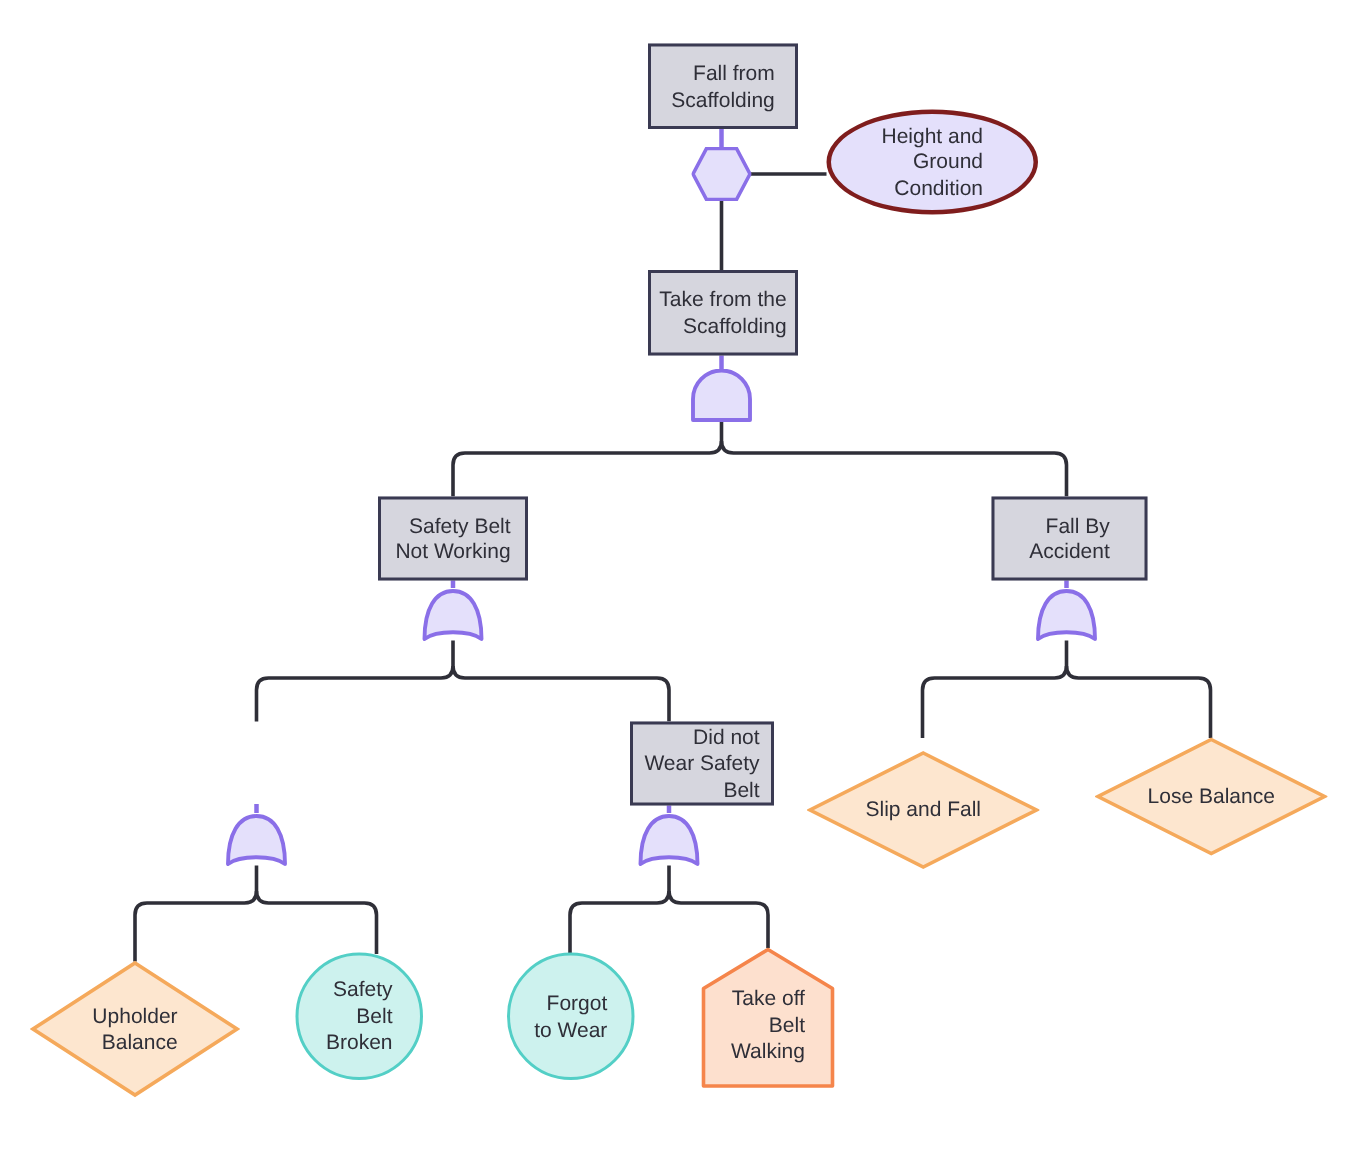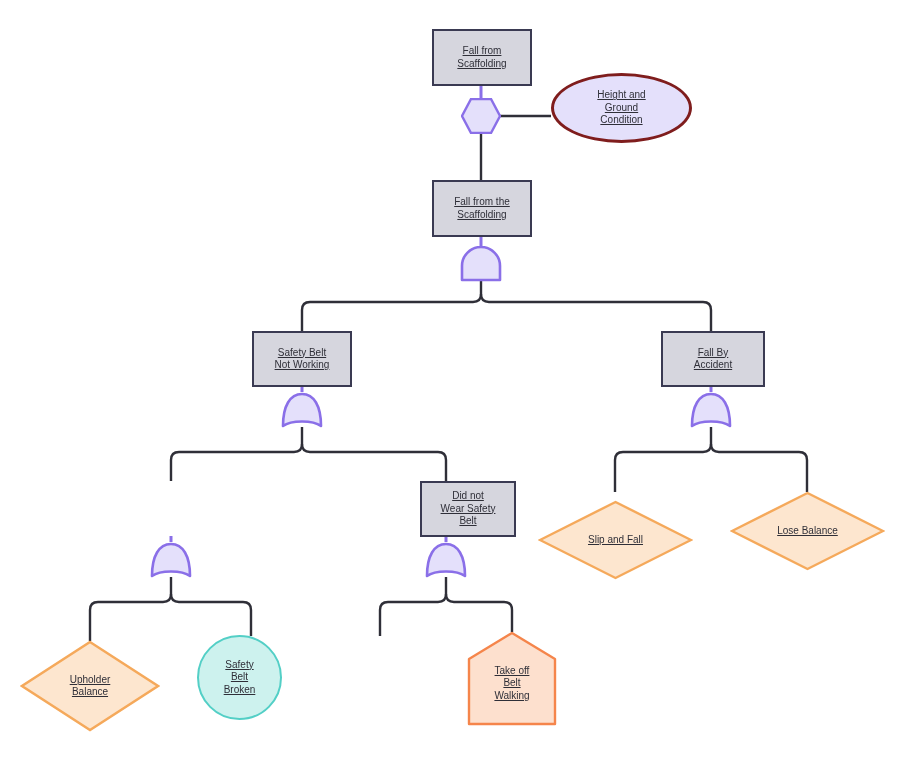--- a/index.html
+++ b/index.html
@@ -21,26 +21,25 @@
     top: 0;
     width: 910px;
     height: 771px;
   }
   .node {
     position: absolute;
     box-sizing: border-box;
     display: flex;
     align-items: center;
     justify-content: center;
-    text-align: center;
+    text-align: right;
     color: #2f2f38;
-    font-size: 10px;
+    font-size: 14px;
     line-height: 1.25;
     z-index: 3;
-    text-decoration: underline;
   }
   .node-label {
     position: relative;
     z-index: 4;
     padding: 0 4px;
     white-space: pre-line;
   }
   
   .shape-rect {
     background: #d6d6de;
@@ -166,21 +165,21 @@
 Scaffolding</span>
   </div>
 
   <div class="node shape-ellipse" style="left:551px; top:73px; width:141px; height:70px;">
     <span class="node-label">Height and
 Ground
 Condition</span>
   </div>
 
   <div class="node shape-rect" style="left:432px; top:180px; width:100px; height:57px;">
-    <span class="node-label">Fall from the
+    <span class="node-label">Take from the
 Scaffolding</span>
   </div>
 
   <div class="node shape-rect" style="left:252px; top:331px; width:100px; height:56px;">
     <span class="node-label">Safety Belt
 Not Working</span>
   </div>
 
   <div class="node shape-rect" style="left:661px; top:331px; width:104px; height:56px;">
     <span class="node-label">Fall By
@@ -201,20 +200,24 @@
     <span class="node-label">Upholder
 Balance</span>
   </div>
 
   <div class="node shape-circle" style="left:197px; top:635px; width:85px; height:85px;">
     <span class="node-label">Safety
 Belt
 Broken</span>
   </div>
 
+  <div class="node shape-circle" style="left:338px; top:635px; width:85px; height:85px;">
+    <span class="node-label">Forgot
+to Wear</span>
+  </div>
 
   <div class="node shape-house" style="left:467px; top:631px; width:90px; height:95px;">
     <svg width="90" height="95" viewBox="0 0 90 95" xmlns="http://www.w3.org/2000/svg">
       <polygon points="45,2 88,28 88,93 2,93 2,28" fill="#fde0ce" stroke="#f5854b" stroke-width="2.4" stroke-linejoin="round"></polygon>
     </svg>
     <span class="node-label" style="margin-top:10px;">Take off
 Belt
 Walking</span>
   </div>
 

